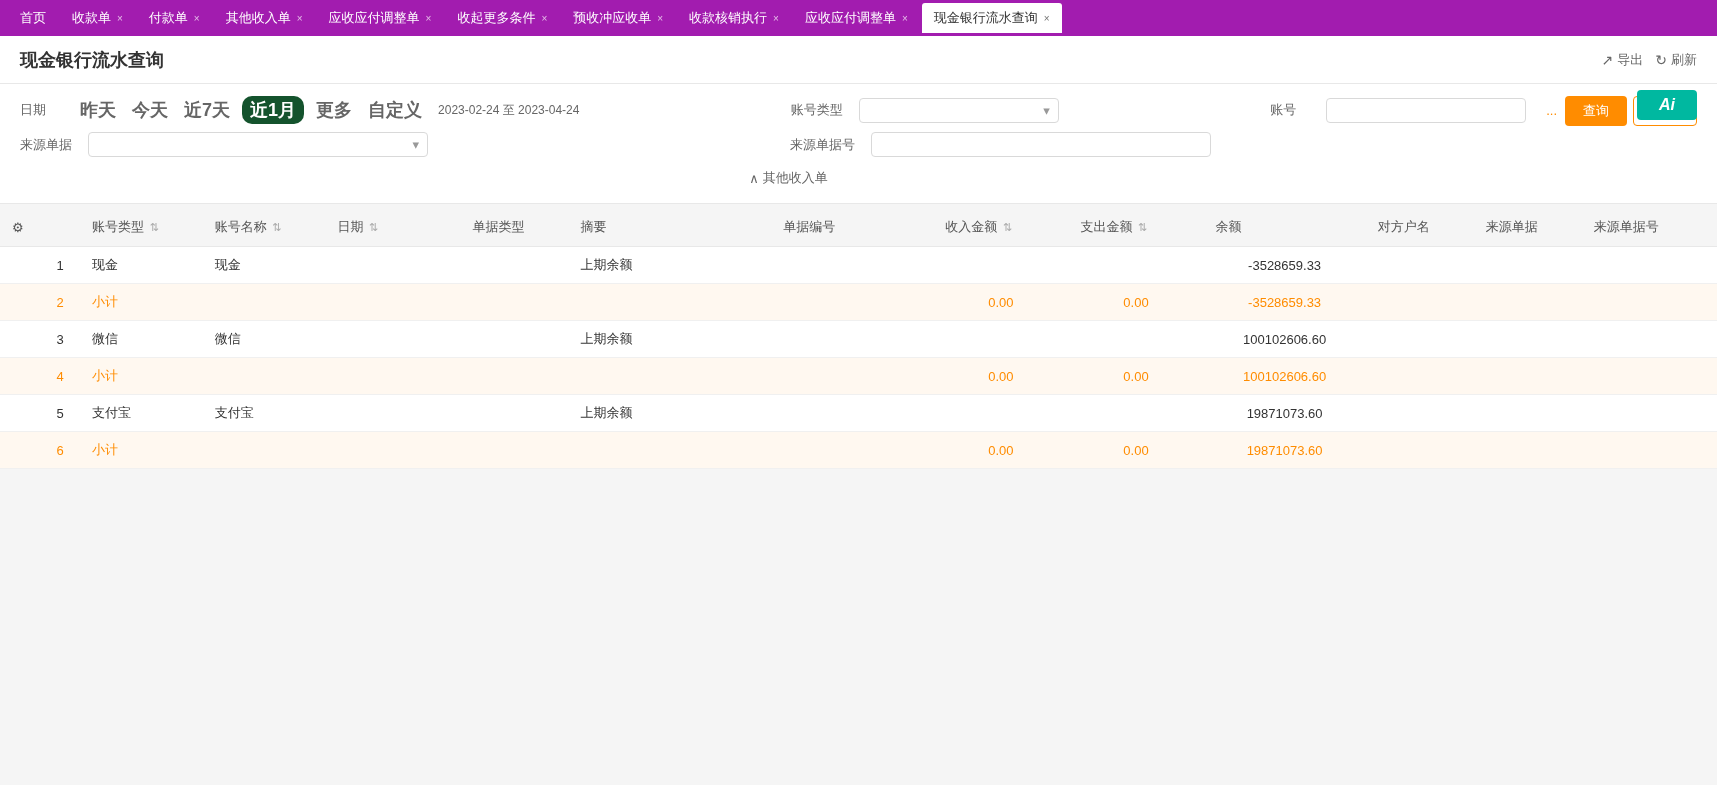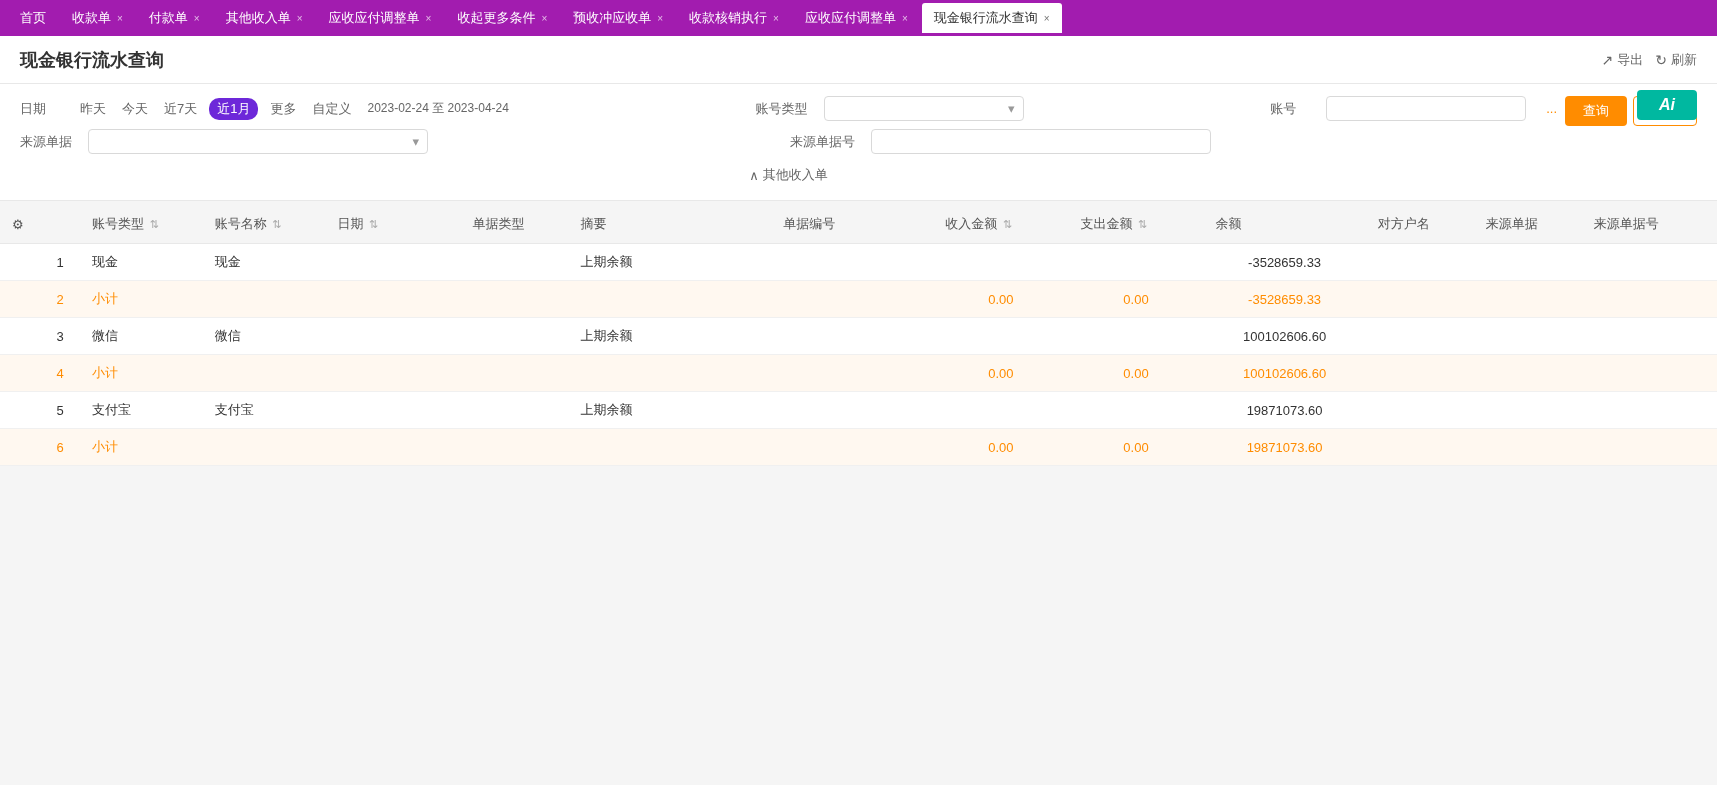--- a/index.html
+++ b/index.html
@@ -90,25 +90,26 @@
       min-width: 40px;
     }
     .date-shortcuts {
       display: flex;
       align-items: center;
       gap: 8px;
     }
     .date-btn {
       color: #666;
       cursor: pointer;
-      font-size: 13px;
+      font-size: 18px;
       padding: 2px 4px;
+      font-weight: bold;
     }
     .date-btn.active {
-      background: #6d28d9;
+      background: #14532d;
       color: #fff;
       border-radius: 10px;
       padding: 2px 8px;
     }
     .date-range {
       color: #666;
       font-size: 12px;
       margin-left: 4px;
     }
     .filter-select {

